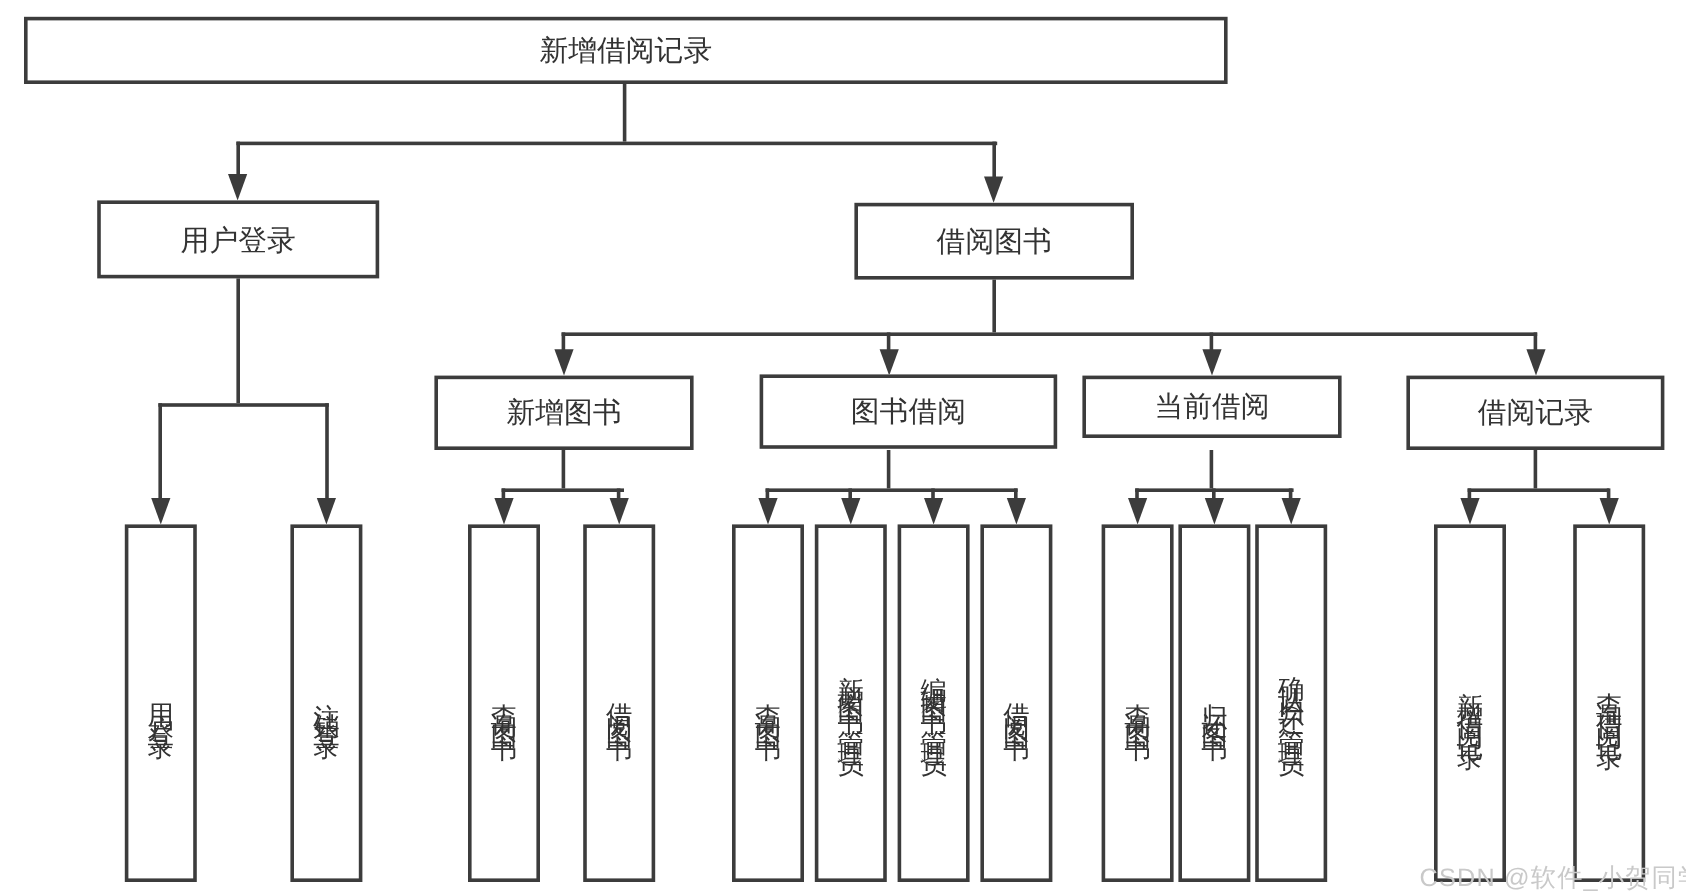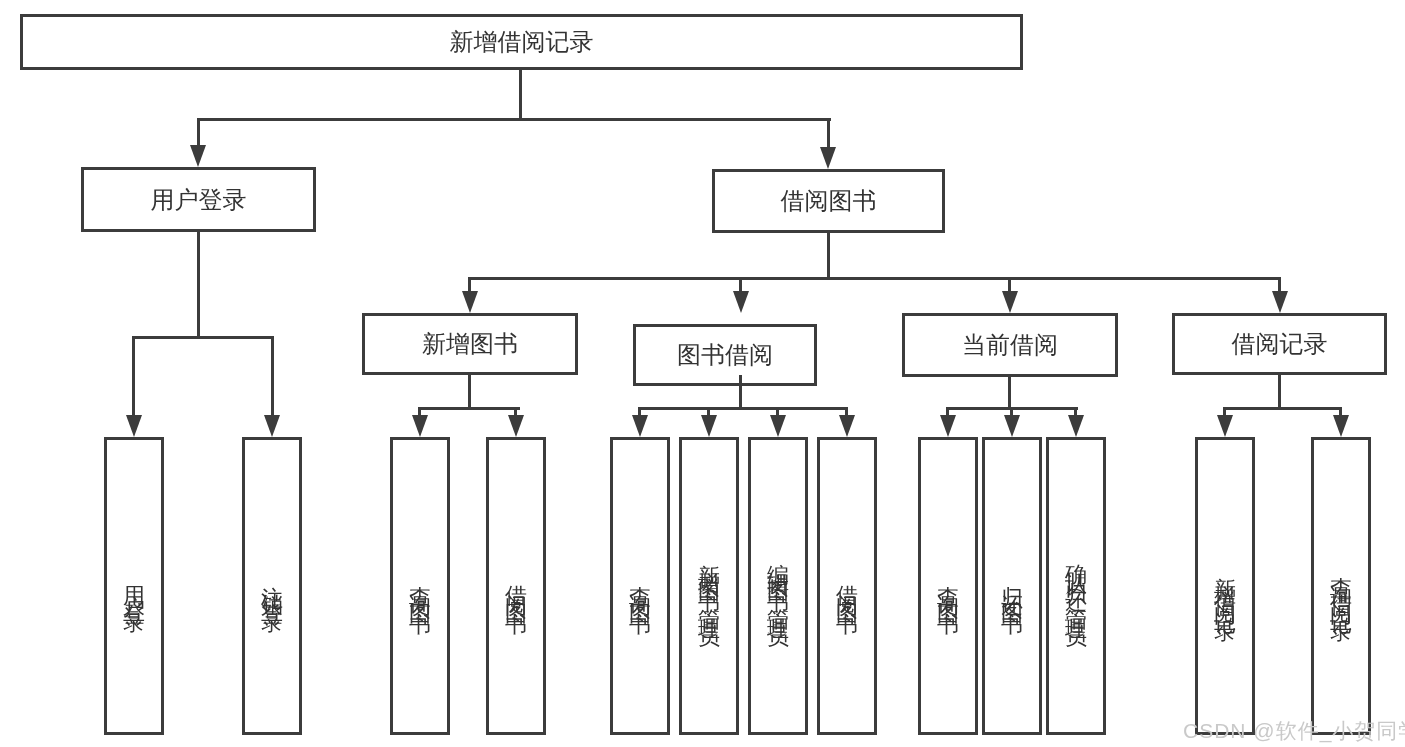--- a/index.html
+++ b/index.html
@@ -104,24 +104,24 @@
   <div class="line v" style="left:739px;  top:277px; height:16px;"></div>
   <div class="arrow" style="left:733px;  top:291px;"></div>
   <div class="line v" style="left:1008px; top:277px; height:16px;"></div>
   <div class="arrow" style="left:1002px; top:291px;"></div>
   <div class="line v" style="left:1278px; top:277px; height:16px;"></div>
   <div class="arrow" style="left:1272px; top:291px;"></div>
 
   <div class="node" style="left:362px; top:313px; width:216px; height:62px;">
     <span>新增图书</span>
   </div>
-  <div class="node" style="left:633px; top:324px; width:184px; height:62px;">
+  <div class="node" style="left:633px; top:312px; width:248px; height:62px;">
     <span>图书借阅</span>
   </div>
-  <div class="node" style="left:902px; top:313px; width:216px; height:64px;">
+  <div class="node" style="left:902px; top:313px; width:216px; height:52px;">
     <span>当前借阅</span>
   </div>
   <div class="node" style="left:1172px; top:313px; width:215px; height:62px;">
     <span>借阅记录</span>
   </div>
 
   <div class="line v" style="left:468px; top:375px; height:32px;"></div>
   <div class="line h" style="left:418px; top:407px; width:102px;"></div>
   <div class="line v" style="left:418px; top:407px; height:10px;"></div>
   <div class="arrow" style="left:412px; top:415px;"></div>

